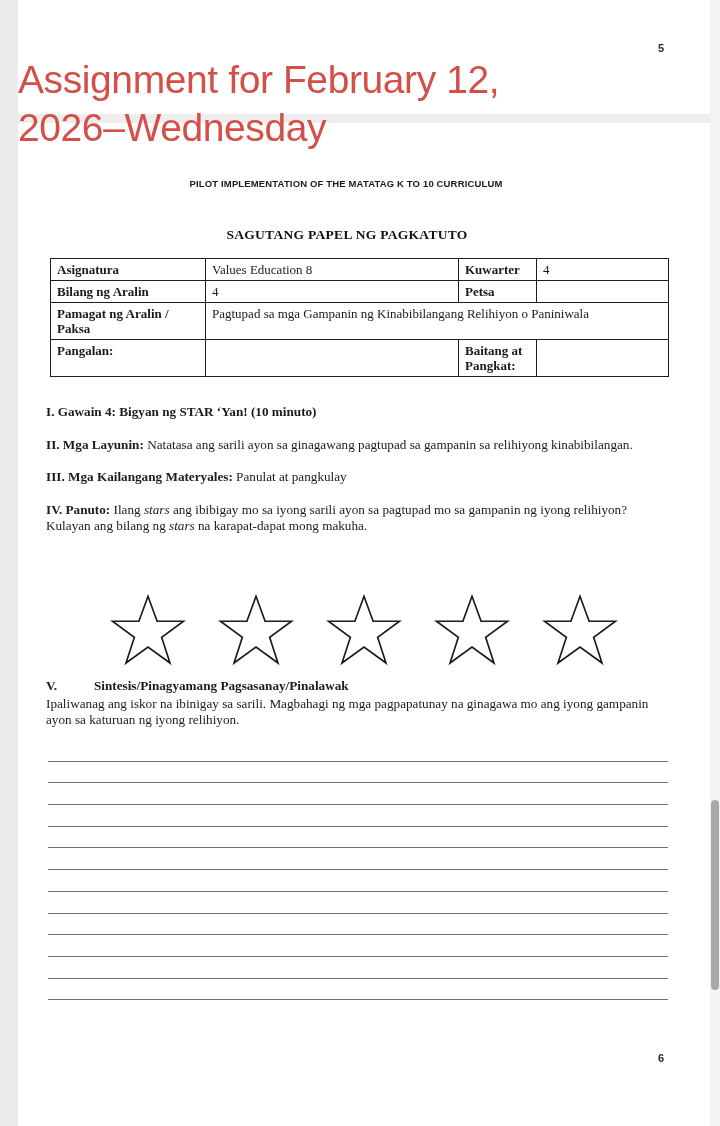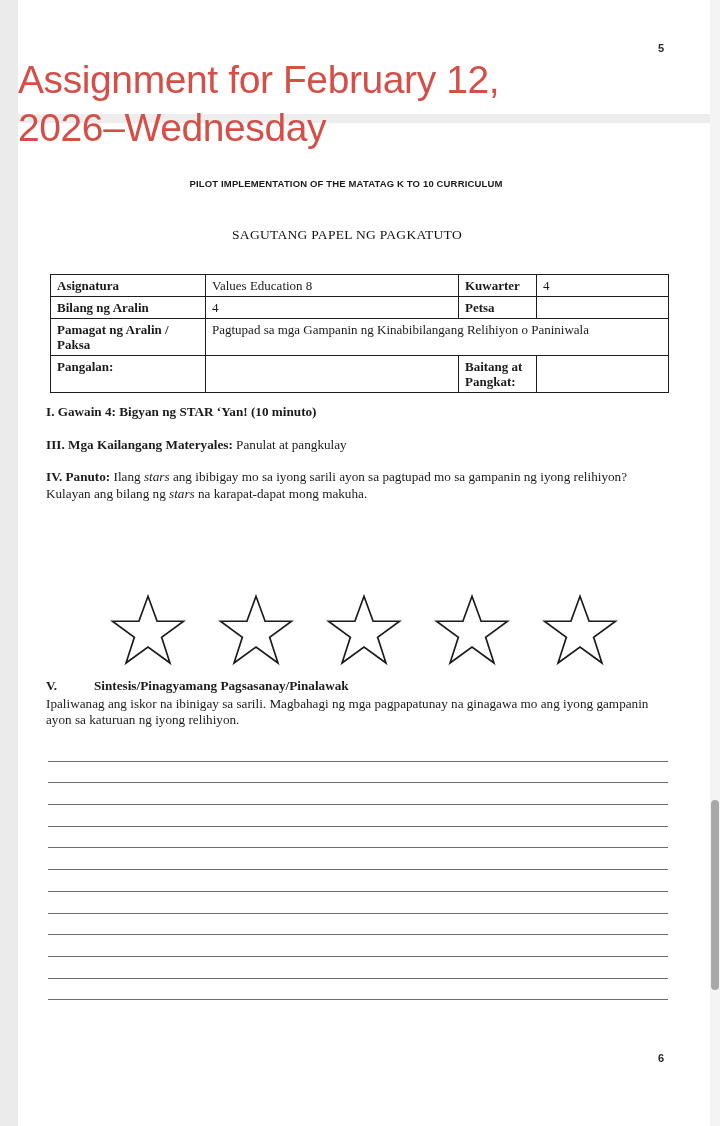--- a/index.html
+++ b/index.html
@@ -71,36 +71,35 @@
     color: #1a1a1a;
   }
 
   
   .form-heading {
     position: absolute;
     left: 0; top: 227px;
     width: 692px;
     text-align: center;
     padding-left: 2px;
-    font-weight: normal;
+    font-weight: bold;
     font-size: 13.5px;
     letter-spacing: 0.3px;
     color: #111;
   }
 
   
   .info-table {
     position: absolute;
     left: 50px; top: 258px;
     width: 618px;
     border-collapse: collapse;
     font-size: 13px;
     color: #1a1a1a;
     table-layout: fixed;
-    margin-top: 16px;
   }
   .info-table td {
     border: 1px solid #1e1e1e;
     padding: 3px 6px;
     vertical-align: top;
     line-height: 15px;
     height: 17px;
   }
   .info-table td.lbl { font-weight: bold; }
   .c1 { width: 155px; }
@@ -215,20 +214,21 @@
       <td class="c2"></td>
       <td class="c3 lbl">Baitang at Pangkat:</td>
       <td class="c4"></td>
     </tr>
   </tbody>
     </table>
 
   <div class="body-wrap">
     <p class="sec"><b>I. Gawain 4</b><b>: Bigyan ng STAR ‘Yan! (10 minuto)</b></p>
 
+    <p class="sec"><b>II. Mga Layunin:</b><span> Natatasa ang sarili ayon sa ginagawang pagtupad sa gampanin sa relihiyong kinabibilangan.</span></p>
 
     <p class="sec"><b>III. Mga Kailangang Materyales:</b><span> Panulat at pangkulay</span></p>
 
     <p class="sec"><b>IV. Panuto:</b><span> Ilang </span><i>stars</i><span> ang ibibigay mo sa iyong sarili ayon sa pagtupad mo sa gampanin ng iyong relihiyon? Kulayan ang bilang ng </span><i>stars</i><span> na karapat-dapat mong makuha.</span></p>
   </div>
 
   <div class="stars">
     <span>
       <svg width="76" height="72" viewBox="0 0 100 95">
           <polygon points="50,3 62,36 97,36 68,57 79,91 50,70 21,91 32,57 3,36 38,36" fill="none" stroke="#1b1b1b" stroke-width="2.2"></polygon>

